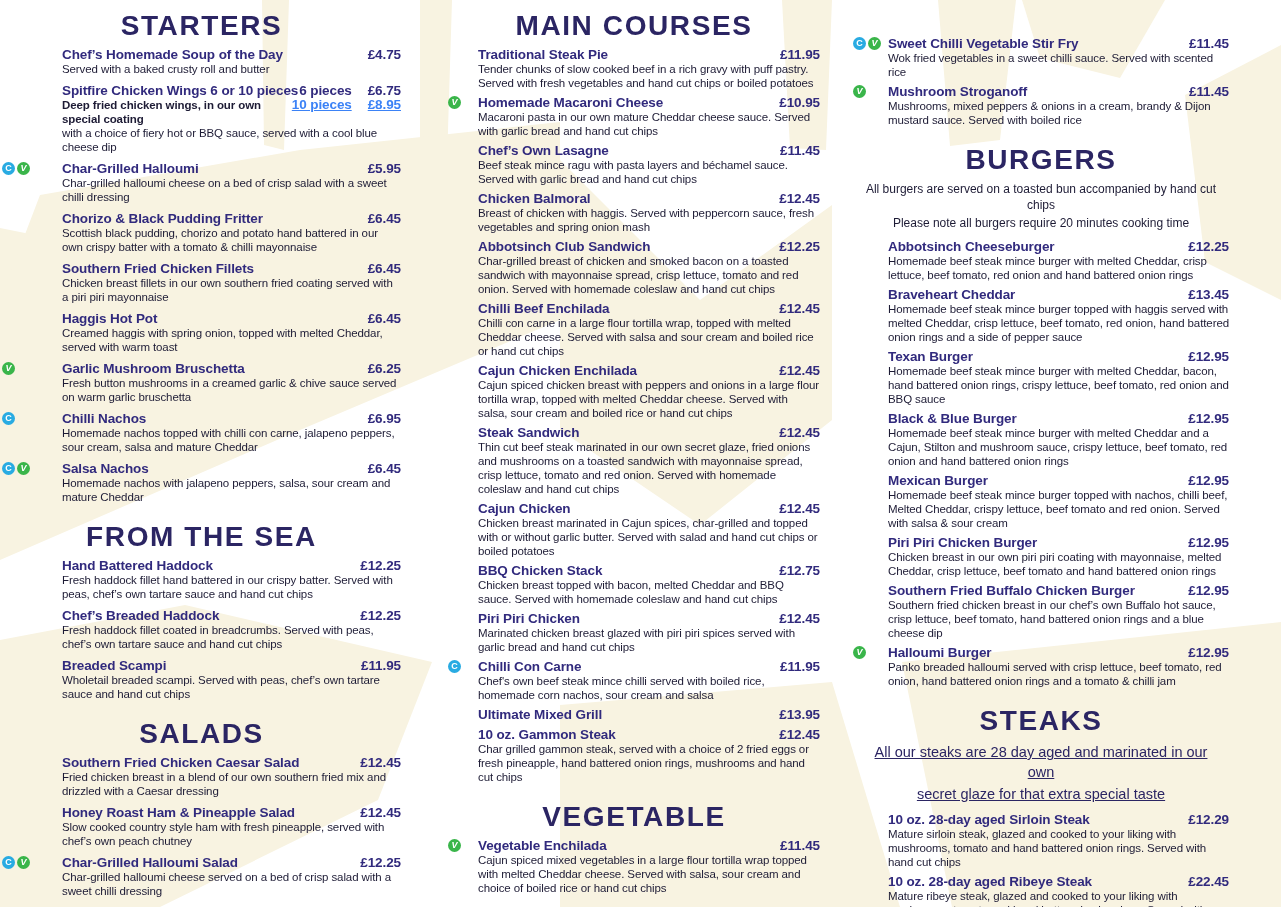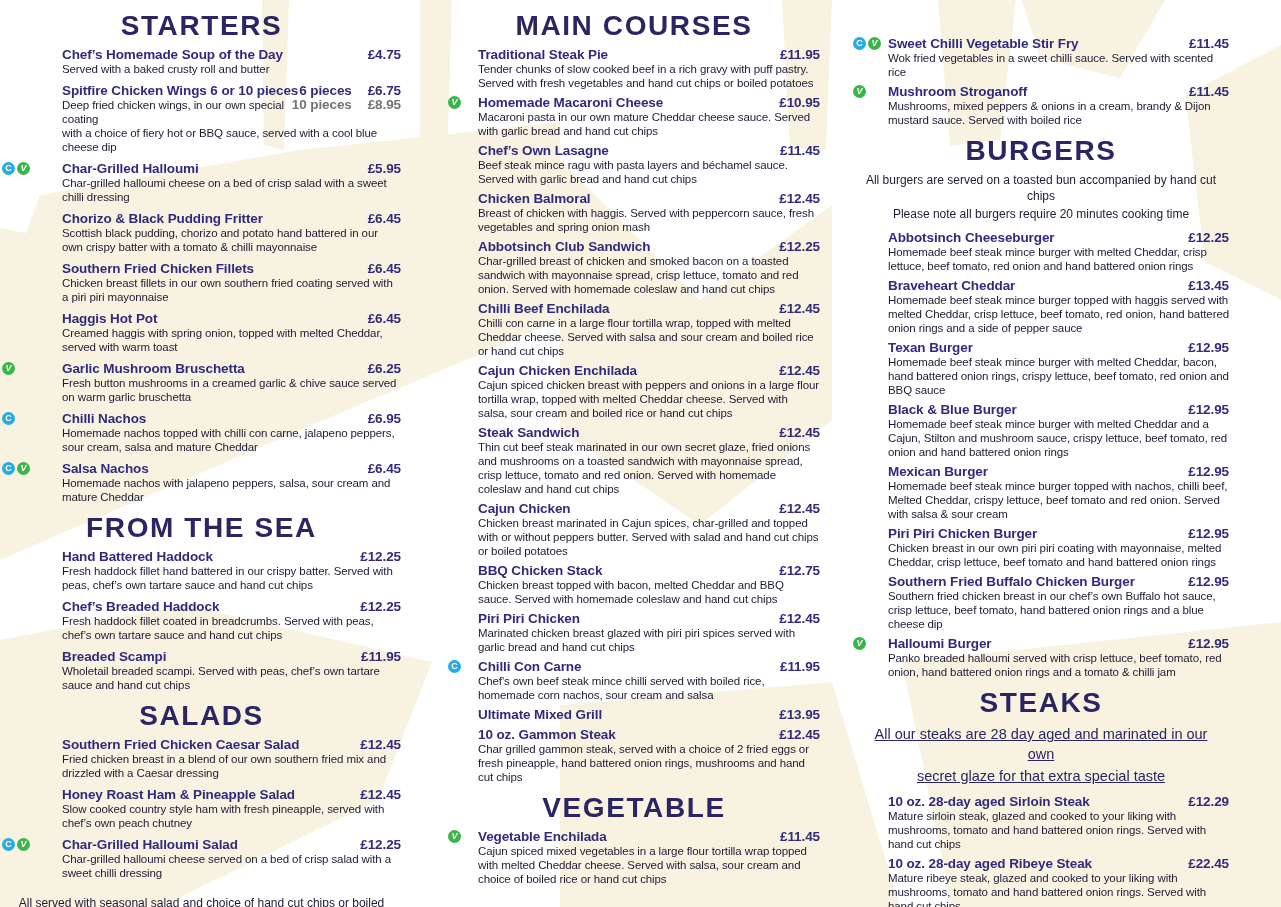--- a/index.html
+++ b/index.html
@@ -13,21 +13,21 @@
   .menu{position:relative;z-index:1;display:flex;padding:12px 0 0 2px;box-sizing:border-box;}
   .col{box-sizing:border-box;}
   .col-1{width:399px;margin-right:47px;}
   .col-2{width:372px;margin-right:33px;}
   .col-3{width:376px;padding-top:24px;}
   .section{margin:0;}
   .section-heading{
     font-size:28px;font-weight:800;letter-spacing:1.6px;color:#2b2563;
     text-align:center;margin:2px 0 9px;line-height:24px;
   }
-  .section + .section .section-heading{margin-top:12px;}
+  .section + .section .section-heading{margin-top:21px;}
   .note{font-size:12px;line-height:16px;color:#1d1b35;text-align:center;margin:0 0 2px;}
   .notes-block{margin-bottom:8px;}
   .note-underlined{
     font-size:14.5px;line-height:20px;color:#2b2563;text-align:center;
     text-decoration:underline;margin:0 16px 2px;
   }
   .note-below{font-size:12px;line-height:15px;color:#1d1b35;text-align:center;margin-top:16px;}
   .item{display:grid;grid-template-columns:60px 1fr;margin-bottom:7px;}
   .col-2 .item{grid-template-columns:30px 1fr;margin-bottom:5px;}
   .col-3 .item{grid-template-columns:35px 1fr;margin-bottom:5px;}
@@ -37,22 +37,22 @@
     color:#fff;font-size:9px;font-weight:bold;
     display:flex;align-items:center;justify-content:center;line-height:1;
   }
   .badge.v{font-style:italic;}
   .title-row{display:flex;align-items:baseline;font-weight:bold;color:#312a7d;font-size:13.5px;line-height:15px;letter-spacing:-0.1px;}
   .spacer{flex:1;}
   .price-label{margin-right:16px;white-space:nowrap;}
   .price{white-space:nowrap;}
   .desc{font-size:11.5px;line-height:14px;color:#1d1b35;letter-spacing:-0.1px;}
   .desc-row{display:flex;align-items:baseline;}
-  .desc-row .dtext{flex:1;}
-  .desc-right{font-weight:bold;color:#737373;font-size:13.5px;white-space:nowrap;display:flex;align-items:flex-start;}
+  .desc-row .dtext{flex:1;font-weight:bold;}
+  .desc-right{font-weight:bold;color:#3b82f6;font-size:13.5px;white-space:nowrap;display:flex;align-items:flex-start;text-decoration:underline;}
   .desc-right .price-label{margin-right:16px;}
 </style>
 </head>
 <body>
 
 <svg class="watermark" width="1281" height="907" viewBox="0 0 1281 907" xmlns="http://www.w3.org/2000/svg">
   <g fill="#f8f3e1">
     <polygon points="262,0 289,0 284,150 264,145"></polygon>
     <polygon points="420,0 452,0 446,195 420,185"></polygon>
     <polygon points="782,0 832,0 826,150 790,148"></polygon>
@@ -408,21 +408,21 @@
         </div>
         <div class="item">
           <div class="badges"></div>
           <div class="body">
             <div class="title-row">
               <span class="name">Cajun Chicken</span>
               <span class="spacer"></span>
               <span class="price">£12.45</span>
             </div>
             <div class="desc">
-              <div>Chicken breast marinated in Cajun spices, char-grilled and topped with or without peppers butter. Served with salad and hand cut chips or boiled potatoes</div>
+              <div>Chicken breast marinated in Cajun spices, char-grilled and topped with or without garlic butter. Served with salad and hand cut chips or boiled potatoes</div>
             </div>
           </div>
         </div>
         <div class="item">
           <div class="badges"></div>
           <div class="body">
             <div class="title-row">
               <span class="name">BBQ Chicken Stack</span>
               <span class="spacer"></span>
               <span class="price">£12.75</span>

